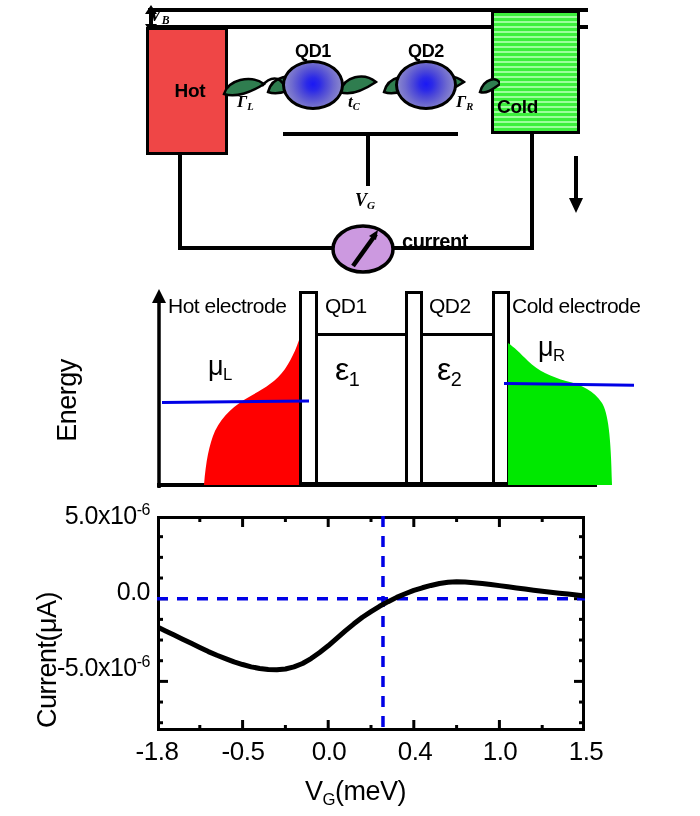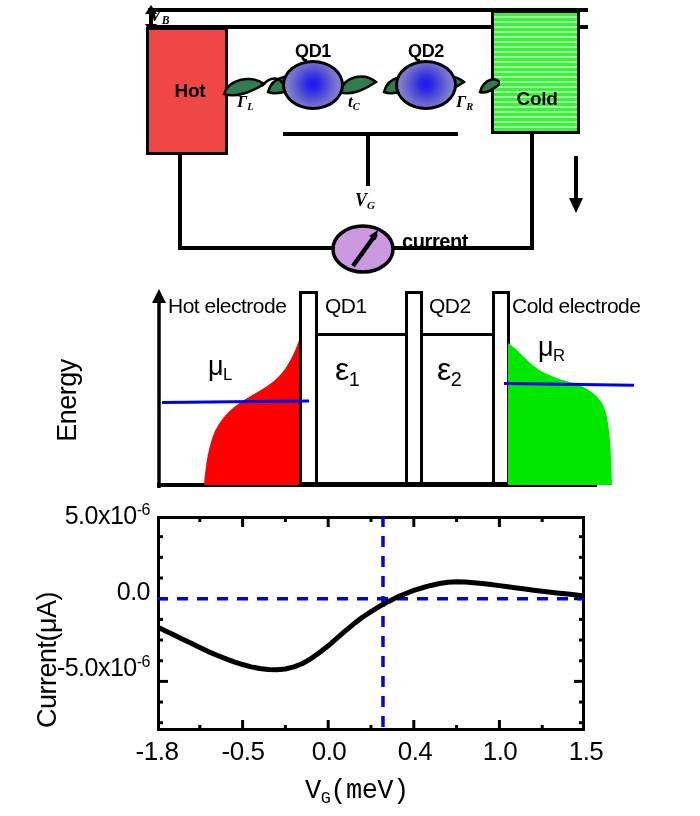--- a/index.html
+++ b/index.html
@@ -65,21 +65,21 @@
     <line x1="11" y1="4" x2="11" y2="26" stroke="#000" stroke-width="4"></line>
     <polygon points="11,1 5,10 17,10" fill="#000"></polygon>
     <polygon points="11,29 5,20 17,20" fill="#000"></polygon>
   </svg>
   <div class="mlabel" style="left:101px;top:4px;font-size:19px;margin-left:48px;">V<sub>B</sub></div>
 
   <div class="hot-block" style="left:146px;top:27px;width:82px;height:128px;"></div>
   <div class="blocklabel" style="left:155px;top:80px;width:70px;text-align:center;">Hot</div>
 
   <div class="cold-block" style="left:491px;top:10px;width:89px;height:124px;"></div>
-  <div class="blocklabel" style="left:497px;top:88px;width:80px;text-align:center;">Cold</div>
+  <div class="blocklabel" style="left:497px;top:96px;width:80px;text-align:left;">Cold</div>
 
   <svg class="abs" style="left:222px;top:62px;" width="278" height="50" viewBox="0 0 278 50">
     <g fill="#2f7d4f" stroke="#000" stroke-width="2.5">
       <path d="M2,32 C6,18 28,12 42,22 C30,30 14,36 2,32 Z"></path>
       <path d="M46,30 C50,14 70,10 82,20 C70,28 56,34 46,30 Z"></path>
       <path d="M162,30 C166,14 186,10 198,20 C186,28 172,34 162,30 Z"></path>
       <path d="M206,30 C210,14 230,10 242,20 C230,28 216,34 206,30 Z"></path>
     </g>
     <g fill="none" stroke="#000" stroke-width="2.5">
       <path d="M40,24 C48,14 58,14 62,24"></path>
@@ -179,21 +179,21 @@
   <div class="bandtext" style="left:335px;top:66px;font-size:32px;">ε<sub>1</sub></div>
   <div class="bandtext" style="left:437px;top:66px;font-size:32px;">ε<sub>2</sub></div>
 </div>
 
 <div id="plot">
 
   <div id="frame"></div>
 
   <div id="ylabel" style="left:32px;top:235px;">Current(μA)</div>
 
-  <div id="xlabel" style="left:305px;top:283px;font-family:Liberation Mono, monospace;">V<sub>G</sub>(meV)</div>
+  <div id="xlabel" style="left:305px;top:283px;">V<sub>G</sub>(meV)</div>
 
   <div class="ytick-lab" style="left:10px;top:8px;width:140px;">5.0x10<sup>-6</sup></div>
   <div class="ytick-lab" style="left:10px;top:84px;width:140px;">0.0</div>
   <div class="ytick-lab" style="left:-6px;top:160px;width:156px;">-5.0x10<sup>-6</sup></div>
 
   <div class="xtick-lab" style="left:122px;top:243px;width:70px;">-1.8</div>
   <div class="xtick-lab" style="left:208px;top:243px;width:70px;">-0.5</div>
   <div class="xtick-lab" style="left:294px;top:243px;width:70px;">0.0</div>
   <div class="xtick-lab" style="left:380px;top:243px;width:70px;">0.4</div>
   <div class="xtick-lab" style="left:465px;top:243px;width:70px;">1.0</div>

